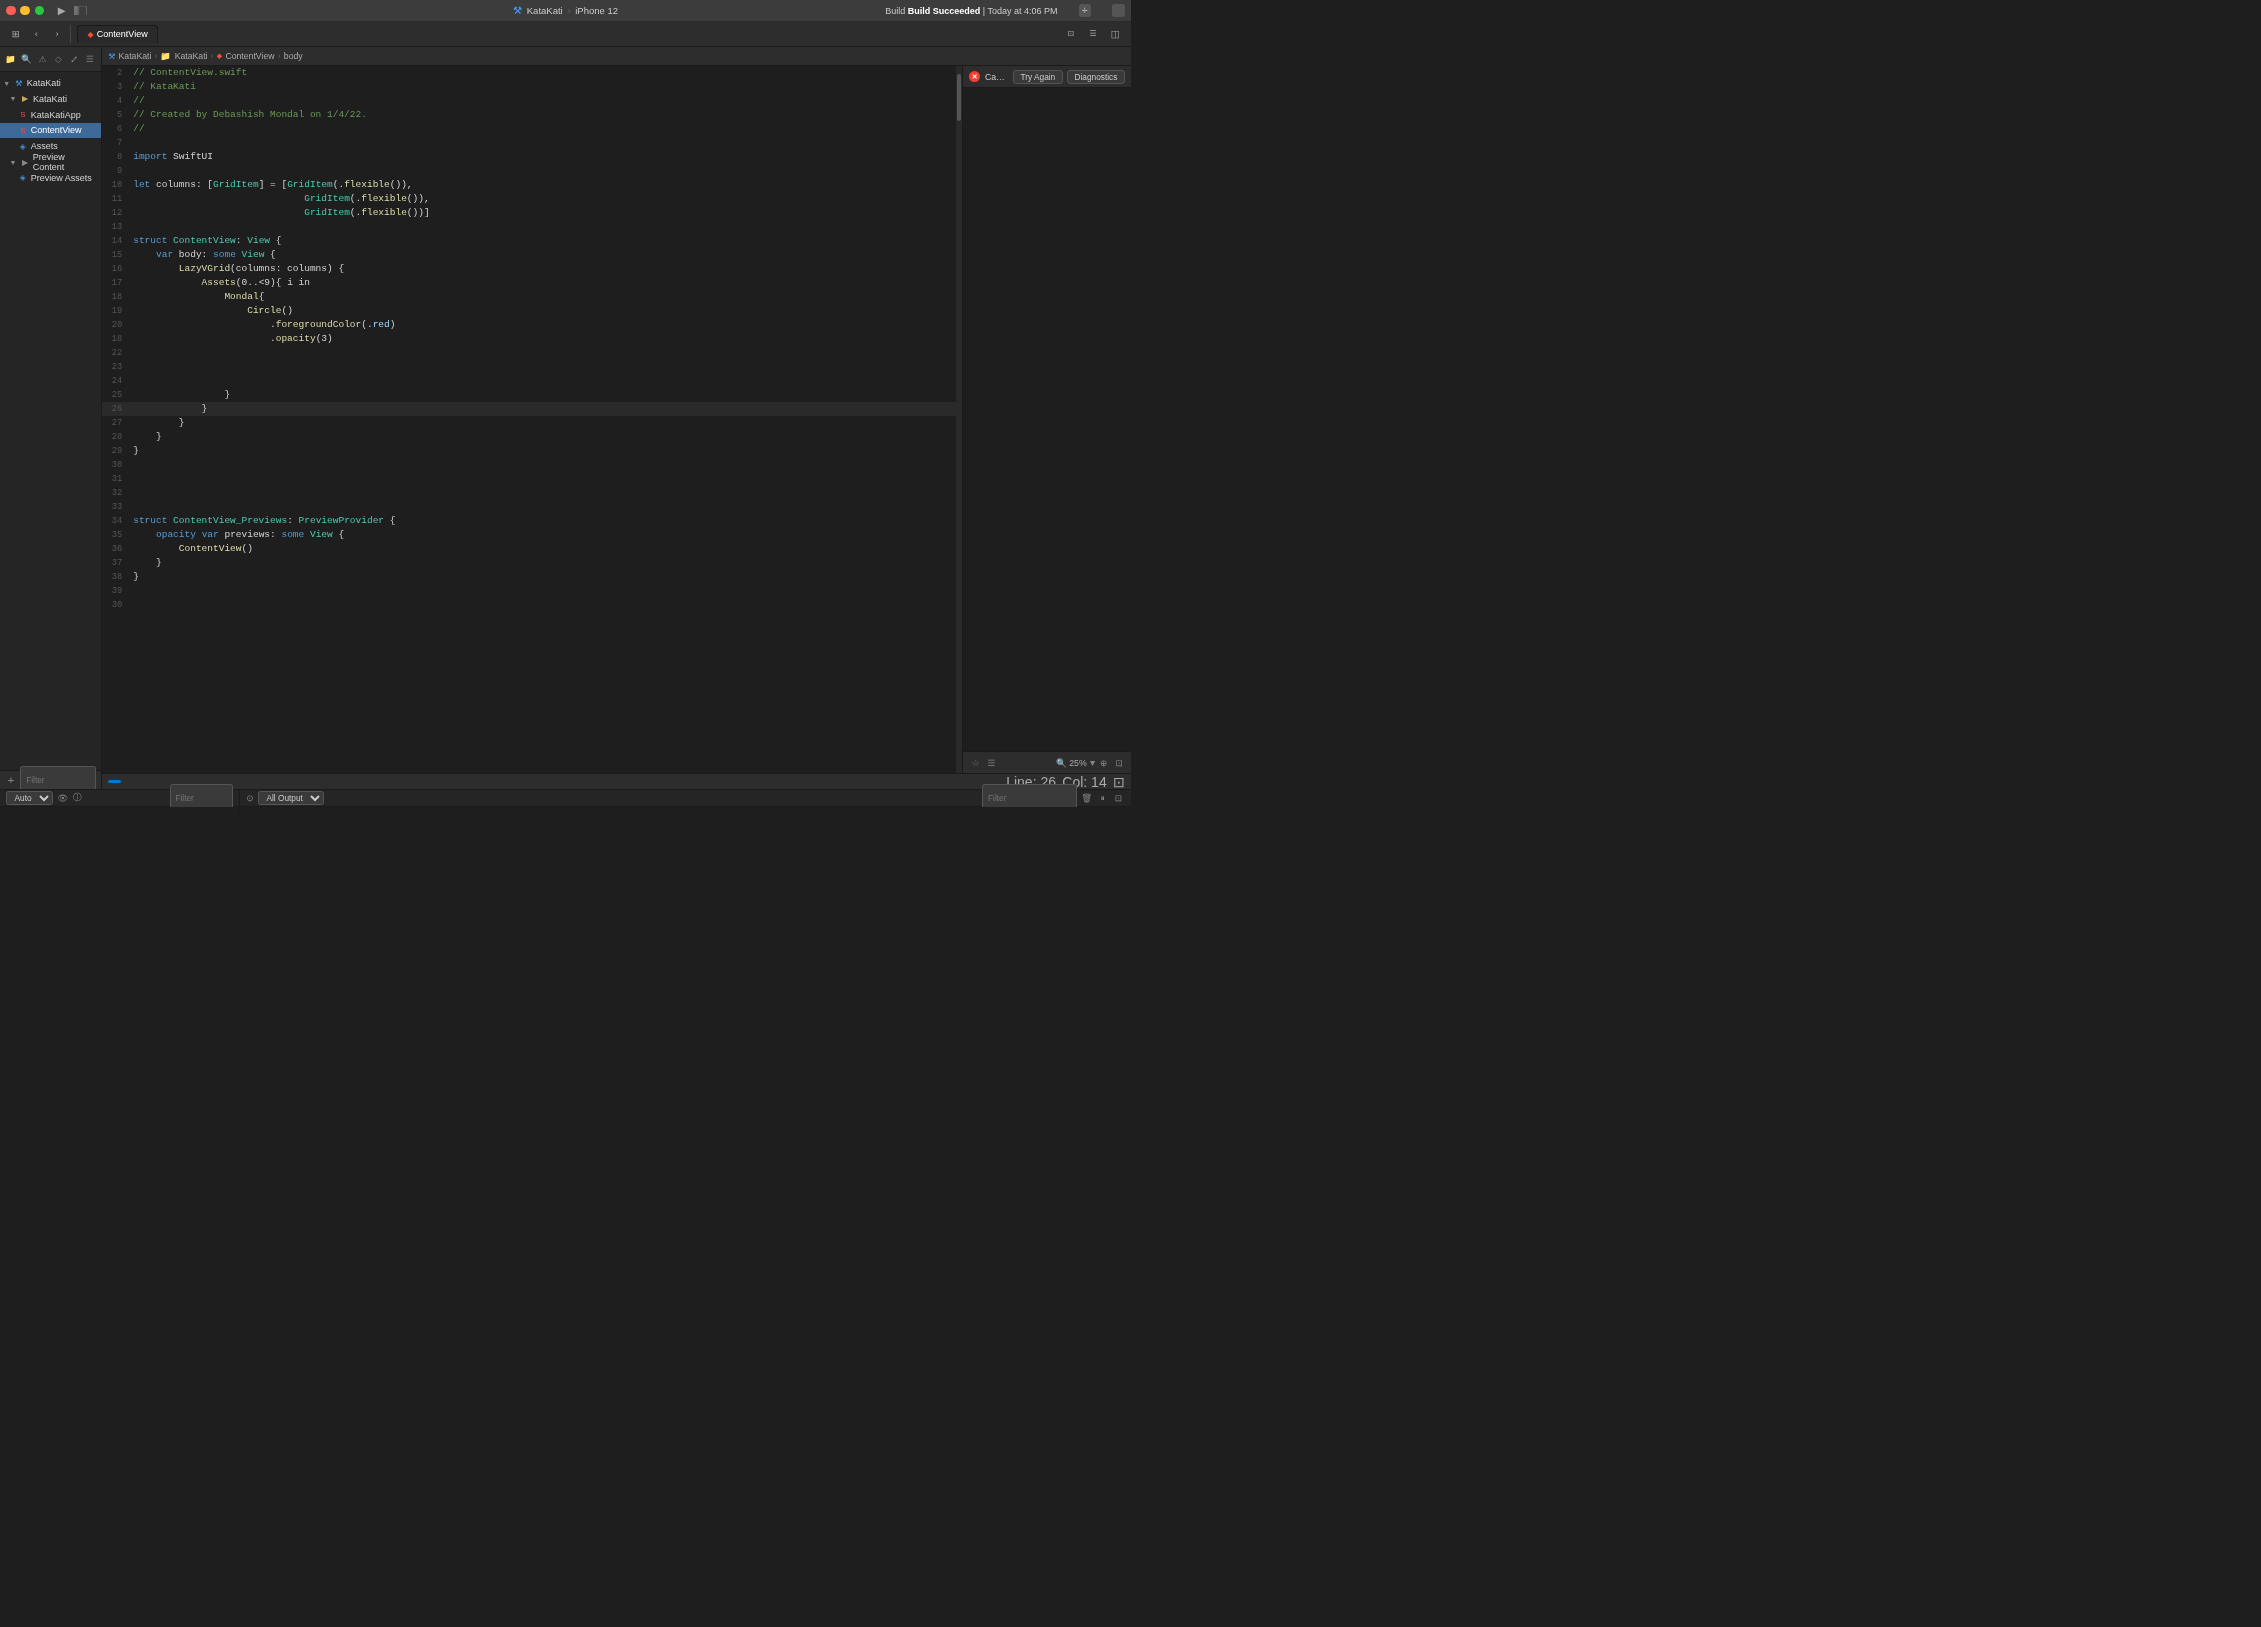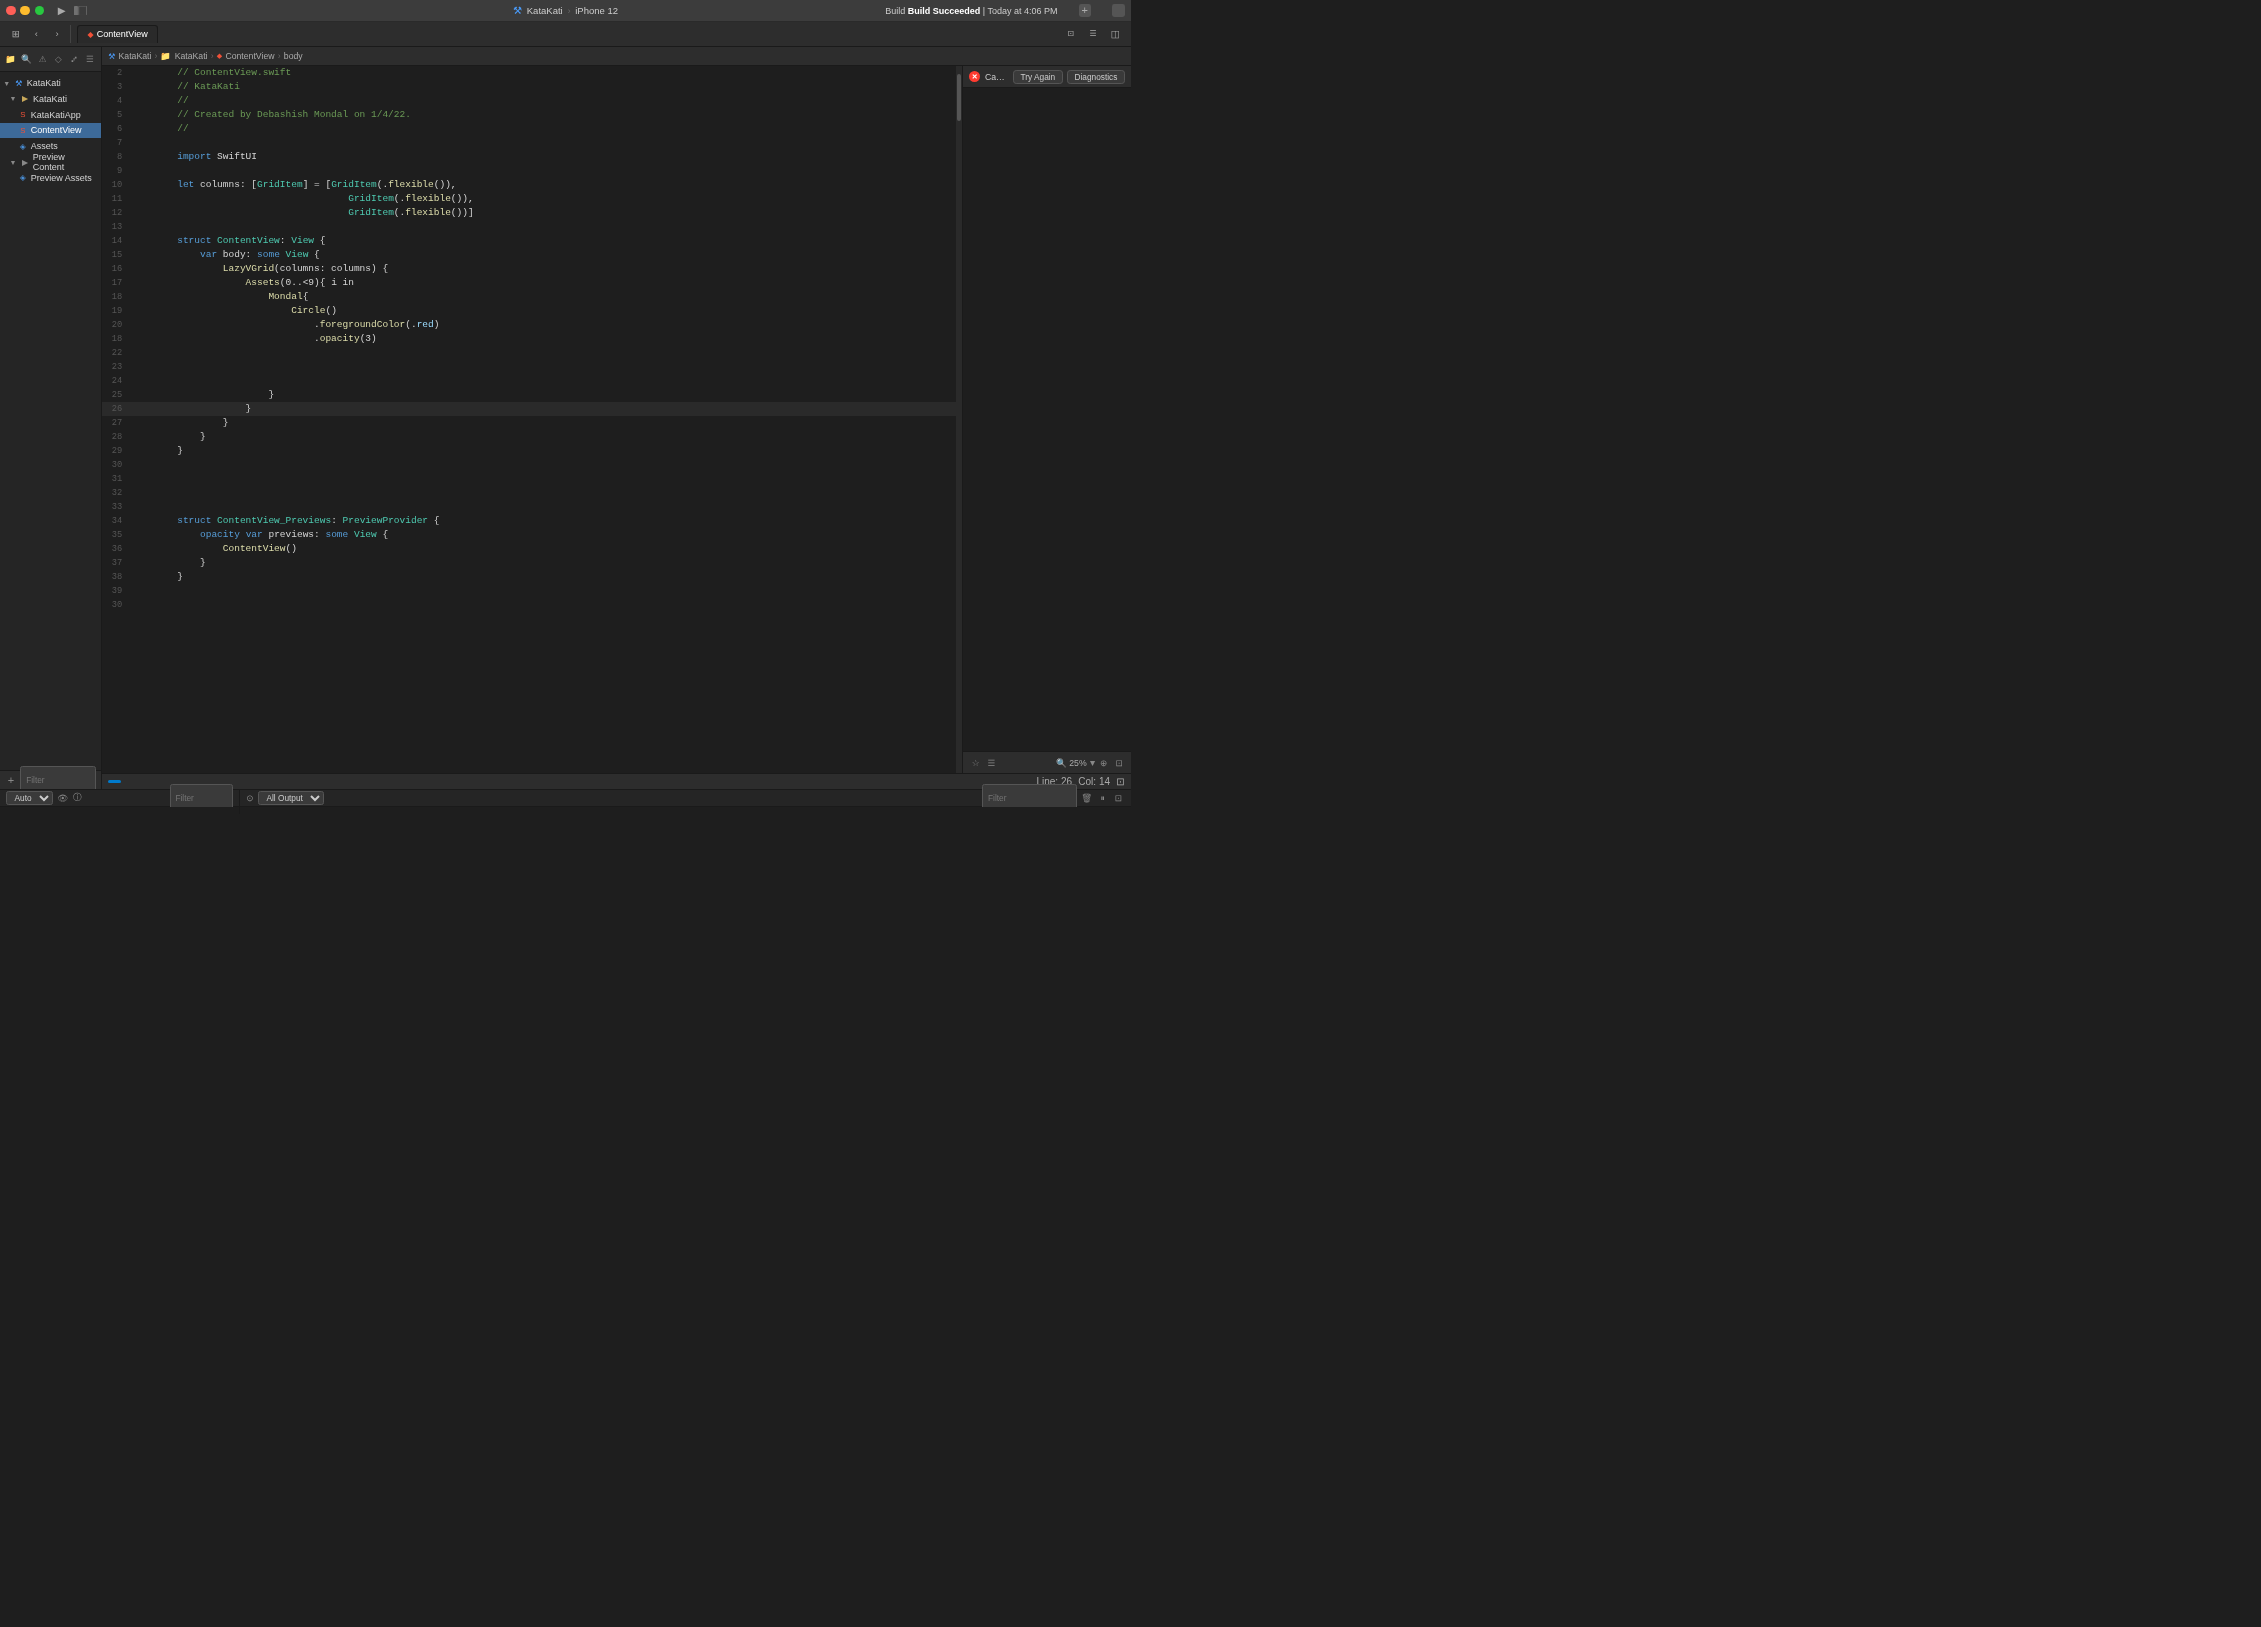--- a/index.html
+++ b/index.html
@@ -224,21 +224,20 @@
       padding-right: 7.9px;
       color: #555555;
       user-select: none;
       font-size: 8.7px;
     }
     .line-content {
       flex: 1;
       padding: 0 3.2px;
       white-space: pre;
       color: #d4d4d4;
-      margin-left: 44px;
     }
 
     
     .c-comment { color: #6a9955; }
     .c-keyword { color: #569cd6; }
     .c-type { color: #4ec9b0; }
     .c-func { color: #dcdcaa; }
     .c-prop { color: #9cdcfe; }
     .c-white { color: #d4d4d4; }
 
@@ -750,21 +749,21 @@
             <span style="cursor:pointer;color:#888;">▼</span>
             <span style="cursor:pointer;color:#888;margin-left:1.6px;">⊕</span>
           </div>
           <div style="margin-left:3.2px;width:11px;height:11px;display:flex;align-items:center;justify-content:center;color:#888;cursor:pointer;">⊡</div>
         </div>
       </div>
     </div>
 
     <div style="height:15.8px;background:#2d2d2d;border-top:0.8px solid #1a1a1a;display:flex;align-items:center;padding:0 6.3px;">
       <div style="width:12.6px;height:3.2px;background:#007acc;border-radius:1.6px;"></div>
-      <div style="margin-left:auto;font-size:10px;color:#aaaaaa;display:flex;gap:6.3px;">
+      <div style="margin-left:auto;font-size:14px;color:#aaaaaa;display:flex;gap:6.3px;">
         <span>Line: 26</span>
         <span>Col: 14</span>
         <span style="cursor:pointer;">⊡</span>
       </div>
     </div>
   </div>
 </div>
 
 <div class="bottom-panel">
   <div class="bottom-section">

